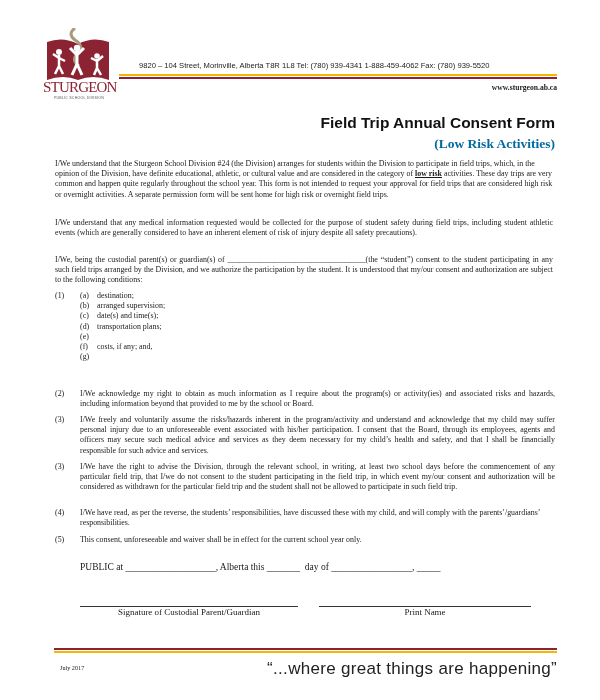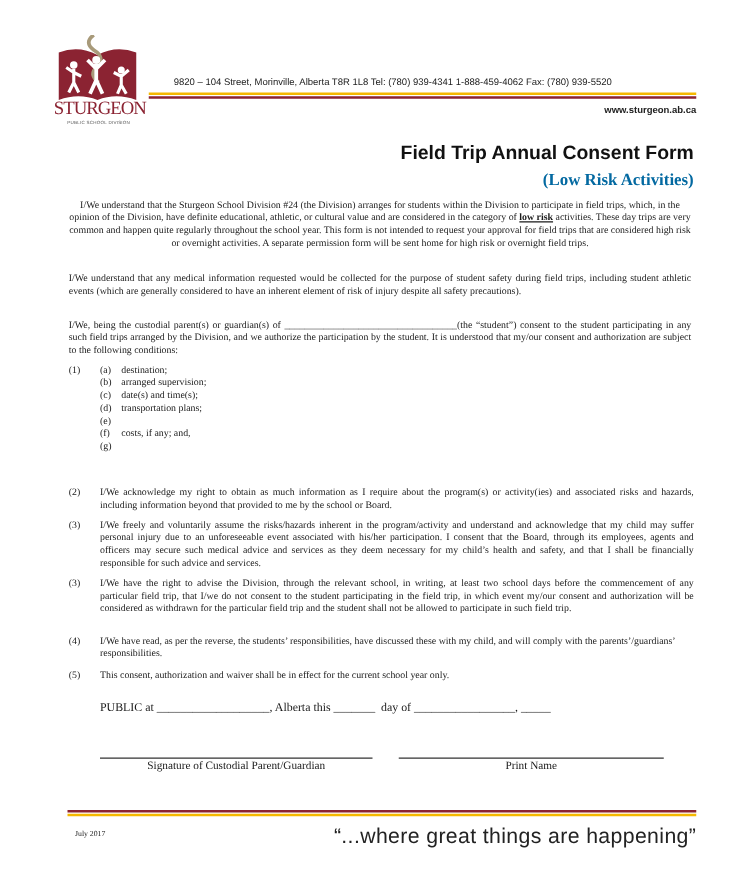--- a/index.html
+++ b/index.html
@@ -7,21 +7,21 @@
   .logo { position: absolute; left: 43px; top: 22px; width: 72px; height: 78px; }
   .logo-mark { position: absolute; left: 2px; top: 6px; width: 66px; height: 54px; }
   .logo-word { position: absolute; left: 0; top: 58px; width: 72px; text-align: center; font-family: "Liberation Serif", serif; font-size: 15px; color: #8b2332; letter-spacing: -0.8px; line-height: 15px; }
   .logo-sub { position: absolute; left: 0; top: 74px; width: 72px; text-align: center; font-family: "Liberation Sans", sans-serif; font-size: 3.6px; color: #555; letter-spacing: 0.2px; }
   .addr { position: absolute; left: 119px; top: 61px; font-family: "Liberation Sans", sans-serif; font-size: 7.6px; color: #222; white-space: nowrap; margin-left: 20px; }
   .hdr-line-y2 { position: absolute; left: 119px; top: 74px; width: 350px; height: 2px; background: #f5b800; }
   .hdr-line-r { position: absolute; left: 119px; top: 77px; width: 350px; height: 2px; background: #8b2332; }
   .web { position: absolute; right: 134px; top: 83px; font-family: "Liberation Sans", sans-serif; font-size: 7.6px; font-weight: bold; color: #222; }
   .title { position: absolute; right: 45px; top: 114px; font-family: "Liberation Sans", sans-serif; font-weight: bold; font-size: 15.5px; color: #111; text-align: right; }
   .subtitle { position: absolute; right: 45px; top: 136px; font-family: Liberation Serif, serif; font-weight: bold; font-size: 13.5px; color: #0369a1; }
-  .para { position: absolute; left: 55px; width: 498px; font-size: 7.9px; line-height: 10.2px; text-align: center; }
+  .para { position: absolute; left: 55px; width: 498px; font-size: 7.9px; line-height: 10.2px; text-align: left; }
   .para.just { text-align: justify; }
   .cond { position: absolute; left: 55px; width: 500px; font-size: 7.9px; line-height: 10.2px; }
   .cond .num { position: absolute; left: 0; top: 0; width: 22px; }
   .cond .txt { margin-left: 25px; text-align: justify; }
   .sublist { margin-left: 25px; }
   .sub { display: flex; }
   .sub .l { width: 17px; flex: none; }
   .ul { text-decoration: underline; font-weight: bold; }
   .dated { position: absolute; left: 80px; top: 562px; font-size: 9.5px; white-space: nowrap; }
   .sig-line { position: absolute; top: 606px; height: 0; border-top: 1px solid #333; }
@@ -45,21 +45,21 @@
     <circle cx="52" cy="28" r="2.8" fill="#fff"></circle>
     <path d="M52 31 L52 40 M52 33 L46 30 M52 33 L58 28 M52 40 L49 47 M52 40 L56 47" stroke="#fff" stroke-width="2.5" fill="none"></path>
   </svg>
   <div class="logo-word">STURGEON</div>
   <div class="logo-sub">PUBLIC SCHOOL DIVISION</div>
 </div>
 
 <div class="addr">9820 – 104 Street, Morinville, Alberta T8R 1L8 Tel: (780) 939-4341  1-888-459-4062  Fax: (780) 939-5520</div>
 <div class="hdr-line-y2" style="width:438px;"></div>
 <div class="hdr-line-r" style="width:438px;"></div>
-<div class="web" style="right:43px;">www.sturgeon.ab.ca</div>
+<div class="web" style="right:43px;font-family:Liberation Serif, serif;">www.sturgeon.ab.ca</div>
 
 <div class="title">Field Trip Annual Consent Form</div>
 <div class="subtitle">(Low Risk Activities)</div>
 
 <div class="para" style="top:159px;">
   <span>I/We understand that the Sturgeon School Division #24 (the Division) arranges for students within the Division to participate in field trips, which, in the opinion of the Division, have definite educational, athletic, or cultural value and are considered in the category of </span><span class="ul">low risk</span><span> activities.  These day trips are very common and happen quite regularly throughout the school year.  This form is not intended to request your approval for field trips that are considered high risk or overnight activities.  A separate permission form will be sent home for high risk or overnight field trips.</span>
 </div>
 
 <div class="para just" style="top:218px;">I/We understand that any medical information requested would be collected for the purpose of student safety during field trips, including student athletic events (which are generally considered to have an inherent element of risk of injury despite all safety precautions).</div>
 
@@ -114,21 +114,21 @@
   <div class="txt">I/We have the right to advise the Division, through the relevant school, in writing, at least two school days before the commencement of any particular field trip, that I/we do not consent to the student participating in the field trip, in which event my/our consent and authorization will be considered as withdrawn for the particular field trip and the student shall not be allowed to participate in such field trip.</div>
 </div>
 
 <div class="cond" style="top:508px;">
   <div class="num">(4)</div>
   <div class="txt" style="text-align:left;">I/We have read, as per the reverse, the students’ responsibilities, have discussed these with my child, and will comply with the parents’/guardians’ responsibilities.</div>
 </div>
 
 <div class="cond" style="top:535px;">
   <div class="num">(5)</div>
-  <div class="txt" style="text-align:left;">This consent, authorization and waiver shall be in effect for the current school year only.</div>
+  <div class="txt" style="text-align:left;">This consent, unforeseeable and waiver shall be in effect for the current school year only.</div>
 </div>
 
 <div class="dated">
   <span>PUBLIC at</span>
   <span>___________________</span><span>, Alberta this</span>
   <span>_______</span>&nbsp;
   <span>day of</span>
   <span>_________________</span><span>,</span>
   <span>_____</span>
 </div>

